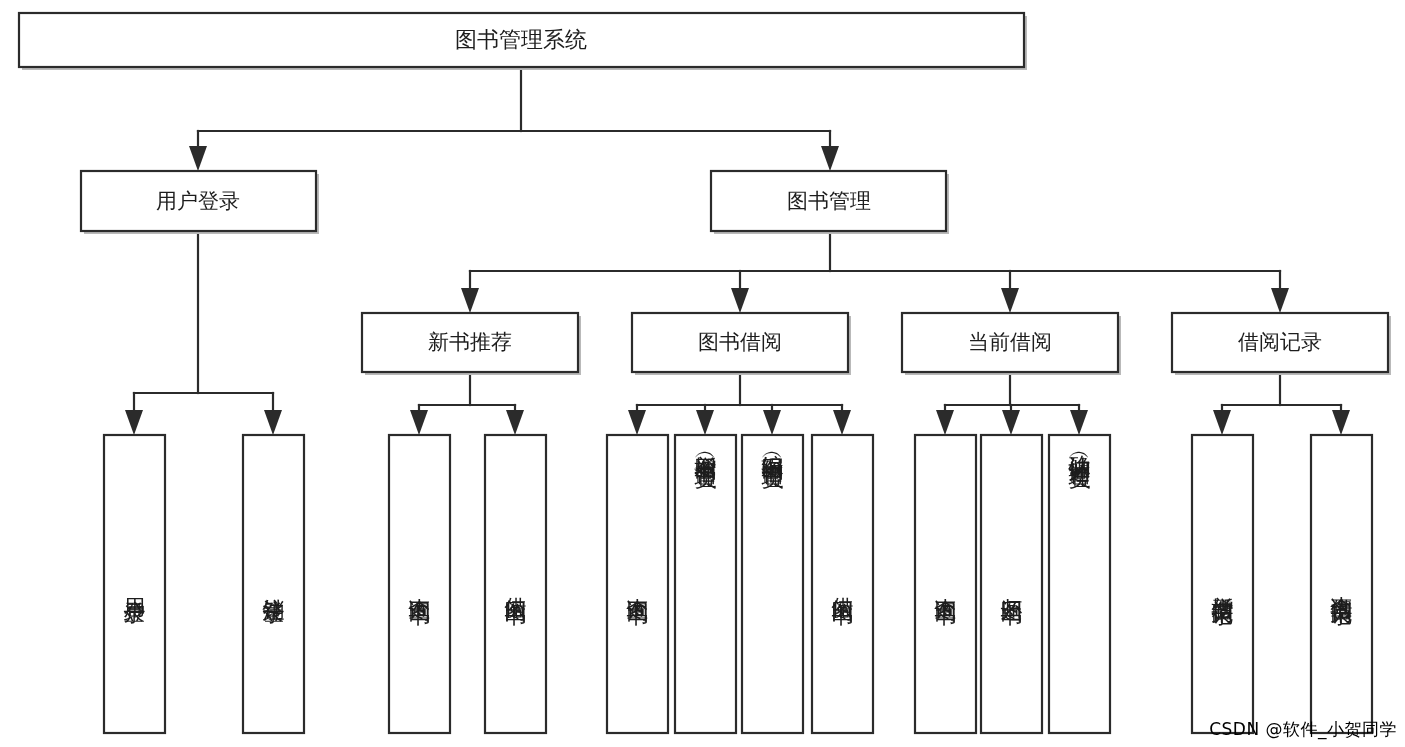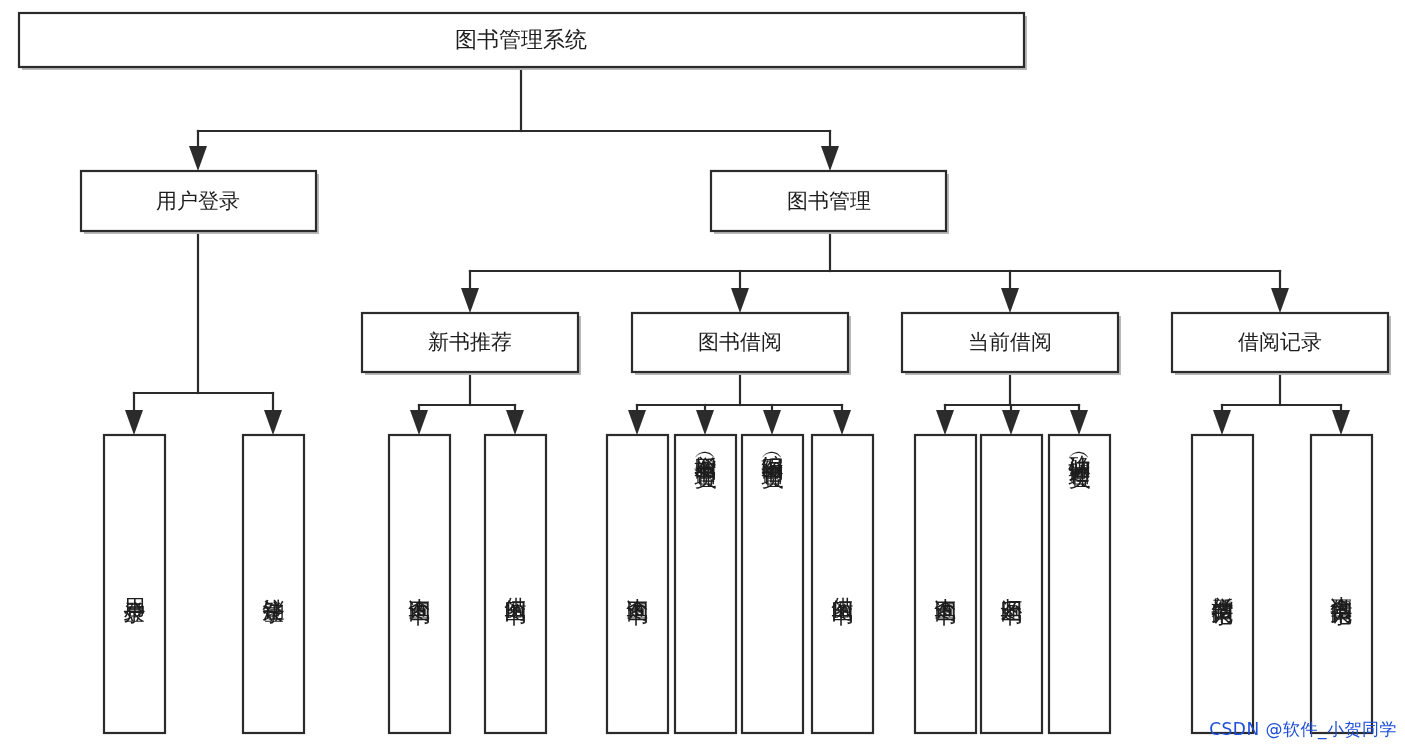--- a/index.html
+++ b/index.html
@@ -74,21 +74,21 @@
     letter-spacing: 2px;
     text-align: center;
     white-space: nowrap;
   }
   .watermark {
     position: absolute;
     right: 8px;
     bottom: 6px;
     font-family: "DejaVu Sans", "Liberation Sans", sans-serif;
     font-size: 17px;
-    color: #1d4ed8;
+    color: #000000;
     letter-spacing: 0.5px;
     user-select: none;
     white-space: nowrap;
   }
 </style>
 </head>
 <body>
 
 <div id="diagram-root">
 

